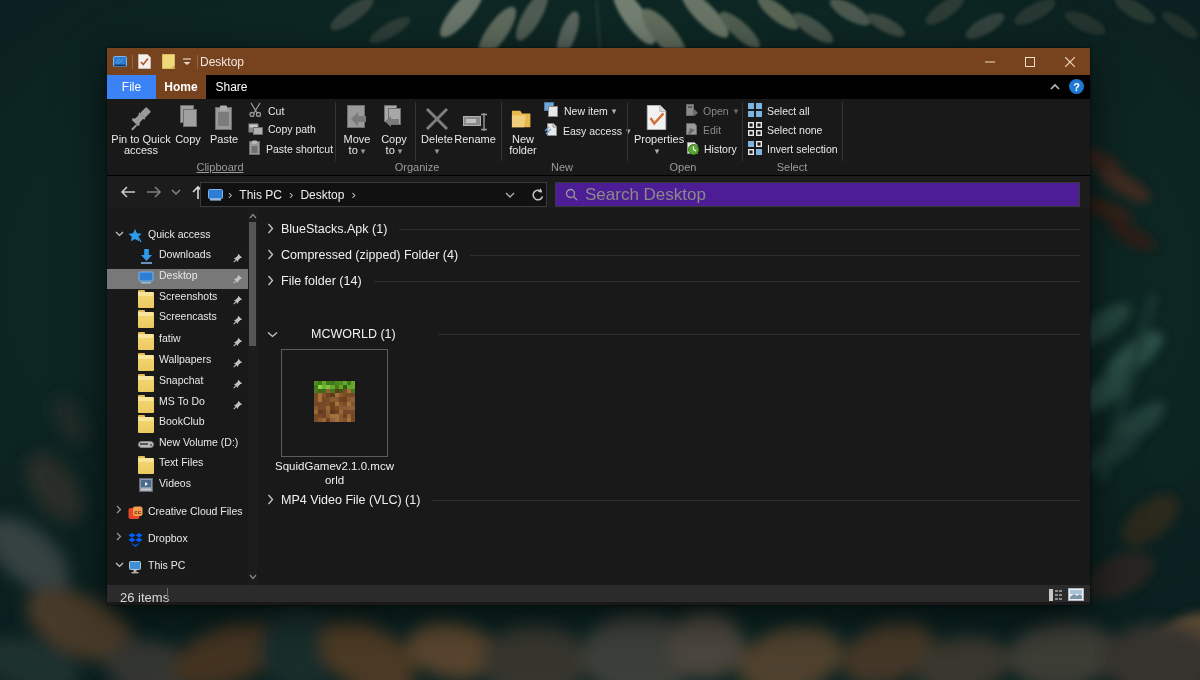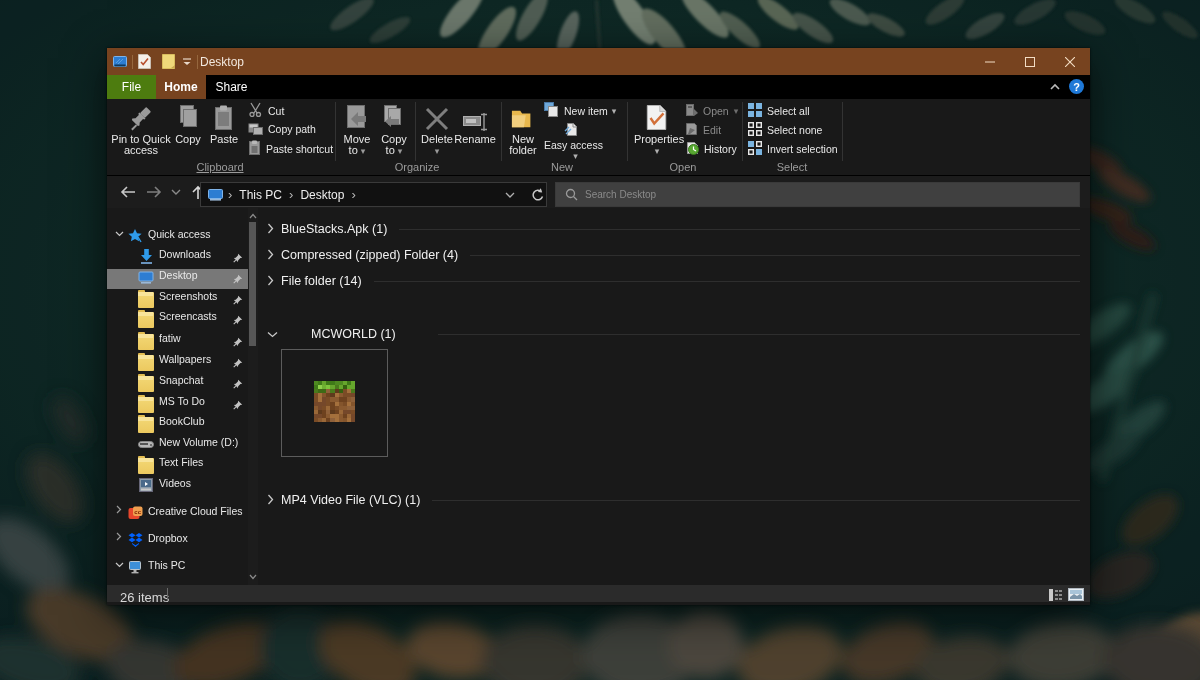--- a/index.html
+++ b/index.html
@@ -7,36 +7,36 @@
 #bg { position:absolute; left:0; top:0; width:1200px; height:680px; }
 .win { position:absolute; left:107px; top:48px; width:983px; height:557px; background:#191919; box-shadow:0 10px 40px rgba(0,0,0,.65), 0 0 2px rgba(0,0,0,.8); }
 .titlebar { position:absolute; left:0; top:0; width:100%; height:27px; background:#77431f; color:#fff; }
 .qat { position:absolute; left:6px; top:5px; height:17px; display:flex; align-items:center; }
 .qat .sep { width:1px; height:14px; background:#96673e; margin:0 5px; }
 .title { position:absolute; left:93px; top:7px; font-size:12px; color:#f2e7dd; }
 .caption { position:absolute; right:0; top:0; height:27px; display:flex; }
 .cbtn { width:40px; height:27px; display:flex; align-items:center; justify-content:center; color:#f3ddc4; }
 .tabrow { position:absolute; left:0; top:27px; width:100%; height:24px; background:#000; }
 .tab { position:absolute; top:0; height:24px; font-size:12px; color:#fff; display:flex; align-items:center; justify-content:center; }
-.tab.file { left:0; width:49px; background:#4d7c0f; }
+.tab.file { left:0; width:49px; background:#3b82f6; }
 .tab.home { left:49px; width:50px; background:#77431f; font-weight:bold; }
 .tab.share { left:99px; width:51px; }
 .tab.view { left:150px; width:50px;margin-top:44px; }
 .helpzone { position:absolute; right:6px; top:4px; display:flex; align-items:center; gap:8px; }
 .ribbon { position:absolute; left:0; top:51px; width:100%; height:77px; background:#191919; border-bottom:1px solid #000; font-size:11px; color:#e8e8e8; }
 .grouplabel { position:absolute; bottom:2px; font-size:11px; color:#9b9b9b; text-align:center; }
 .rsep { position:absolute; top:3px; bottom:14px; width:1px; background:#333; }
 .bigbtn { position:absolute; top:2px; text-align:center; color:#e8e8e8; line-height:10.5px; font-size:11px; white-space:nowrap; }
 .bigbtn .ic { margin:4px auto 3px; height:26px !important; display:flex; align-items:flex-end; justify-content:center; }
 .smallrow { position:absolute; height:17px; display:flex; align-items:center; font-size:10.5px; color:#e8e8e8; white-space:nowrap; }
 .smallrow .ic { margin-right:5px; }
 .addrrow { position:absolute; left:0; top:128px; width:100%; height:32px; background:#1c1c1c; }
 .navbtns { position:absolute; left:8px; top:4px; display:flex; align-items:center; height:24px; }
 .addrbox { position:absolute; left:93px; top:6px; width:347px; height:25px; background:#111; border:1px solid #3a3a3a; display:flex; align-items:center; font-size:12px; color:#eee; }
-.searchbox { position:absolute; left:448px; top:6px; width:525px; height:25px; background:#404040; border:1px solid #3a3a3a; display:flex; align-items:center; font-size:10px; color:#8a8a8a; }
+.searchbox { position:absolute; left:448px; top:6px; width:525px; height:25px; background:#4c1d95; border:1px solid #3a3a3a; display:flex; align-items:center; font-size:17px; color:#8a8a8a; }
 .bodyarea { position:absolute; left:0; top:160px; width:100%; height:377px; background:#191919; }
 .nav { position:absolute; left:0; top:0; width:151px; height:377px; }
 .navrow { position:absolute; left:0; width:141px; height:20px; display:flex; align-items:flex-start; font-size:10.5px; color:#e8e8e8; white-space:nowrap; }
 .navrow .chev { width:16px; text-align:center; color:#c8c8c8; font-size:10px; flex:0 0 16px; margin-left:4px;}
 .navrow .nic { width:16px; height:16px; flex:0 0 16px; margin-right:5px; position:relative; display:flex; align-items:center; justify-content:center; }
 .navsb { position:absolute; left:141px; top:0; width:10px; height:377px; background:#1c1c1c; }
 .main { position:absolute; left:151px; top:0; width:832px; height:377px; }
 .grouprow { position:absolute; left:0; width:100%; height:20px; display:flex; align-items:center; }
 .grouprow .gchev { width:14px; margin-left:9px; color:#c0c0c0; font-size:10px; flex:0 0 14px;}
 .grouprow .gtext { font-size:12.5px; color:#f0f0f0; white-space:nowrap; }
@@ -291,21 +291,21 @@
             <path d="M1 3h9l2 3h9v15H1z" fill="#e8b84d"></path>
             <path d="M1 8h15l-2 13H1z" fill="#f2cf7e"></path>
           </svg>
       </div>
       <div>New<br>folder</div>
     </div>
     <div class="smallrow" style="left:437px; top:3px;"><span class="ic"><svg width="15" height="15" viewBox="0 0 15 15">
             <rect x="0.5" y="0.5" width="9" height="8" fill="#6fa8d8" stroke="#4a7aa8"></rect>
             <rect x="4.5" y="4.5" width="9" height="10" fill="#e8e8e8" stroke="#8a8a8a"></rect>
           </svg></span>New item <span style="color:#b0b0b0;font-size:9px;margin-left:4px;">▾</span></div>
-    <div class="smallrow" style="left:437px; top:23px;flex-direction:column;"><span class="ic"><svg width="14" height="15" viewBox="0 0 14 15">
+    <div class="smallrow" style="left:437px; top:23px;"><span class="ic"><svg width="14" height="15" viewBox="0 0 14 15">
             <path d="M3.5 1.5h6l3 3v9h-9z" fill="#e8e8e8" stroke="#8a8a8a"></path>
             <path d="M9 2v3h3" fill="none" stroke="#8a8a8a"></path>
             <path d="M1 9l4-4M2 12l5-5" stroke="#6fa8d8" stroke-width="1.4"></path>
           </svg></span>Easy access <span style="color:#b0b0b0;font-size:9px;margin-left:4px;">▾</span></div>
     <div class="rsep" style="left:520px;"></div>
     <div class="bigbtn" style="left:527px; width:46px;">
       <div class="ic" style="width:24px;height:27px;">
         <svg width="26" height="27" viewBox="0 0 26 27">
             <path d="M2.5 0.5h14l6 6v20h-20z" fill="#f2f2f2" stroke="#b8b8b8"></path>
             <path d="M16 1v6h6" fill="#d8d8d8" stroke="#b8b8b8"></path>
@@ -649,20 +649,21 @@
               <rect x="8.2" y="36.9" width="4.25" height="4.25" fill="#9a6838"></rect>
               <rect x="12.3" y="36.9" width="4.25" height="4.25" fill="#6e421f"></rect>
               <rect x="16.4" y="36.9" width="4.25" height="4.25" fill="#8f613a"></rect>
               <rect x="20.5" y="36.9" width="4.25" height="4.25" fill="#a4703c"></rect>
               <rect x="24.6" y="36.9" width="4.25" height="4.25" fill="#8a5a30"></rect>
               <rect x="28.7" y="36.9" width="4.25" height="4.25" fill="#84552c"></rect>
               <rect x="32.8" y="36.9" width="4.25" height="4.25" fill="#a4703c"></rect>
               <rect x="36.9" y="36.9" width="4.25" height="4.25" fill="#75482a"></rect>
             </svg></div>
         </div>
+      <div class="tilecap">SquidGamev2.1.0.mcw<br>orld</div>
       <div class="grouprow" style="top:282px;">
           <span class="gchev"><svg width="7" height="11" viewBox="0 0 7 11">
               <path d="M1.5 1l4 4.5-4 4.5" stroke="#c8c8c8" stroke-width="1.3" fill="none"></path>
             </svg></span>
           <span class="gtext">MP4 Video File (VLC) (1)</span>
           <span class="gline"></span>
         </div>
     </div>
   </div>
   <div class="statusbar">

